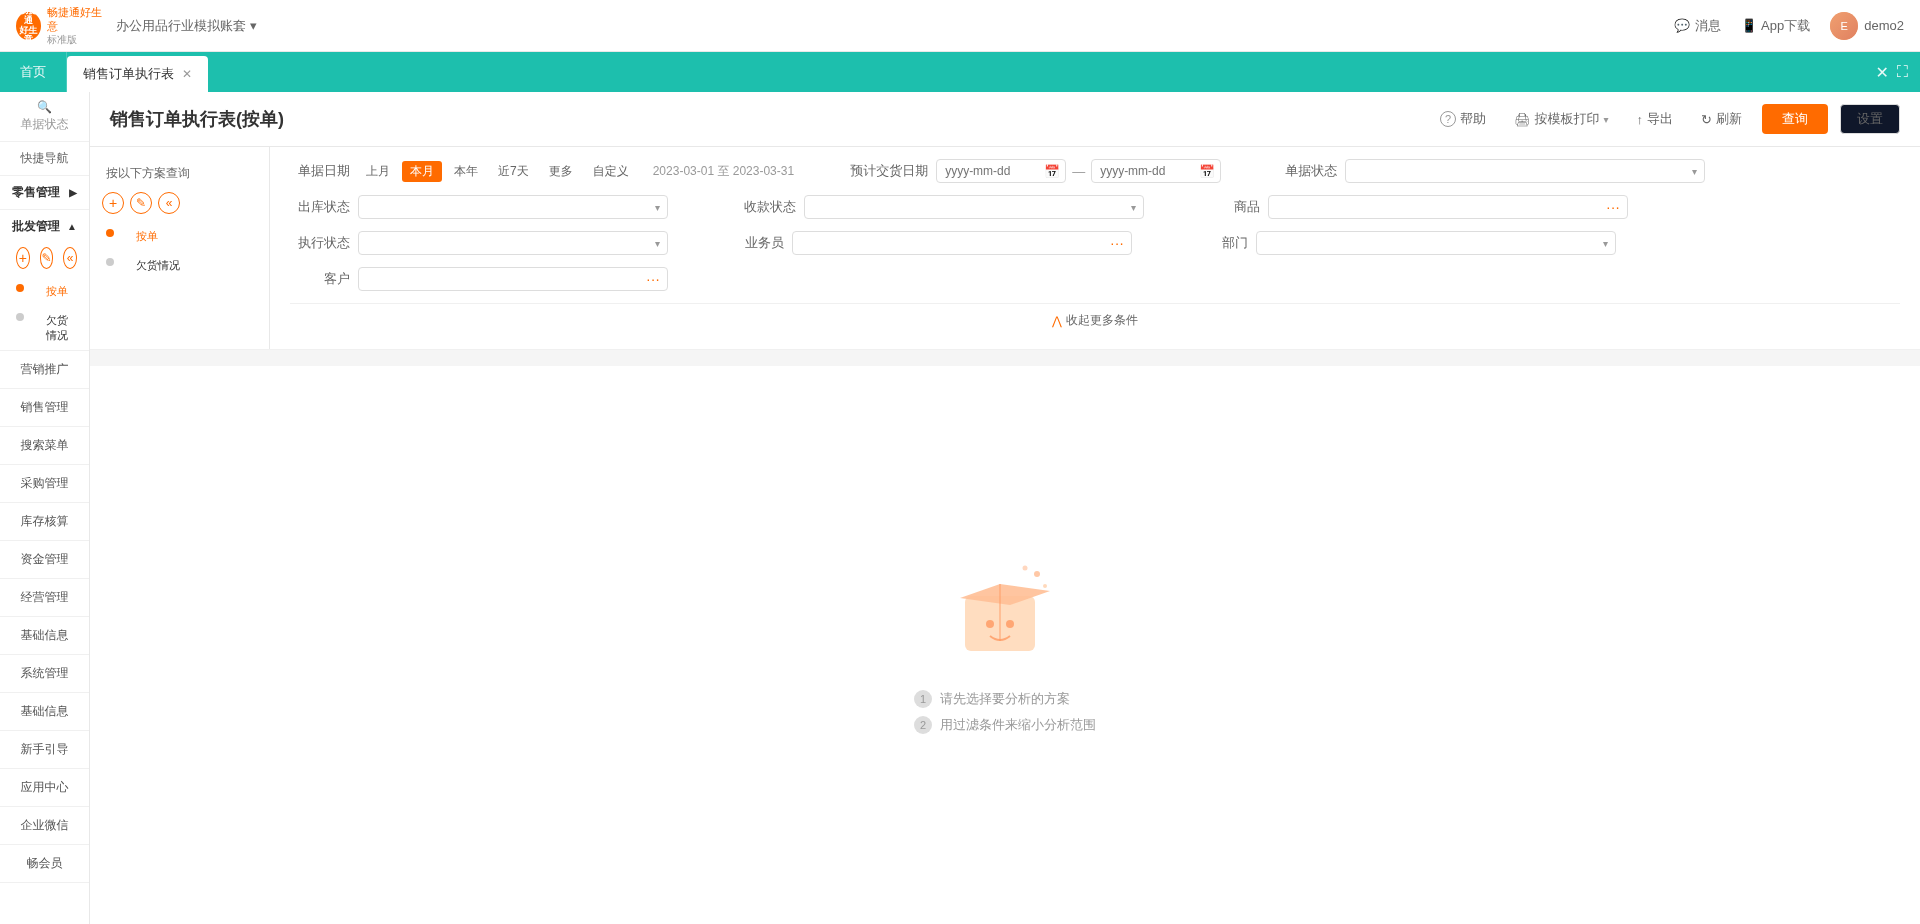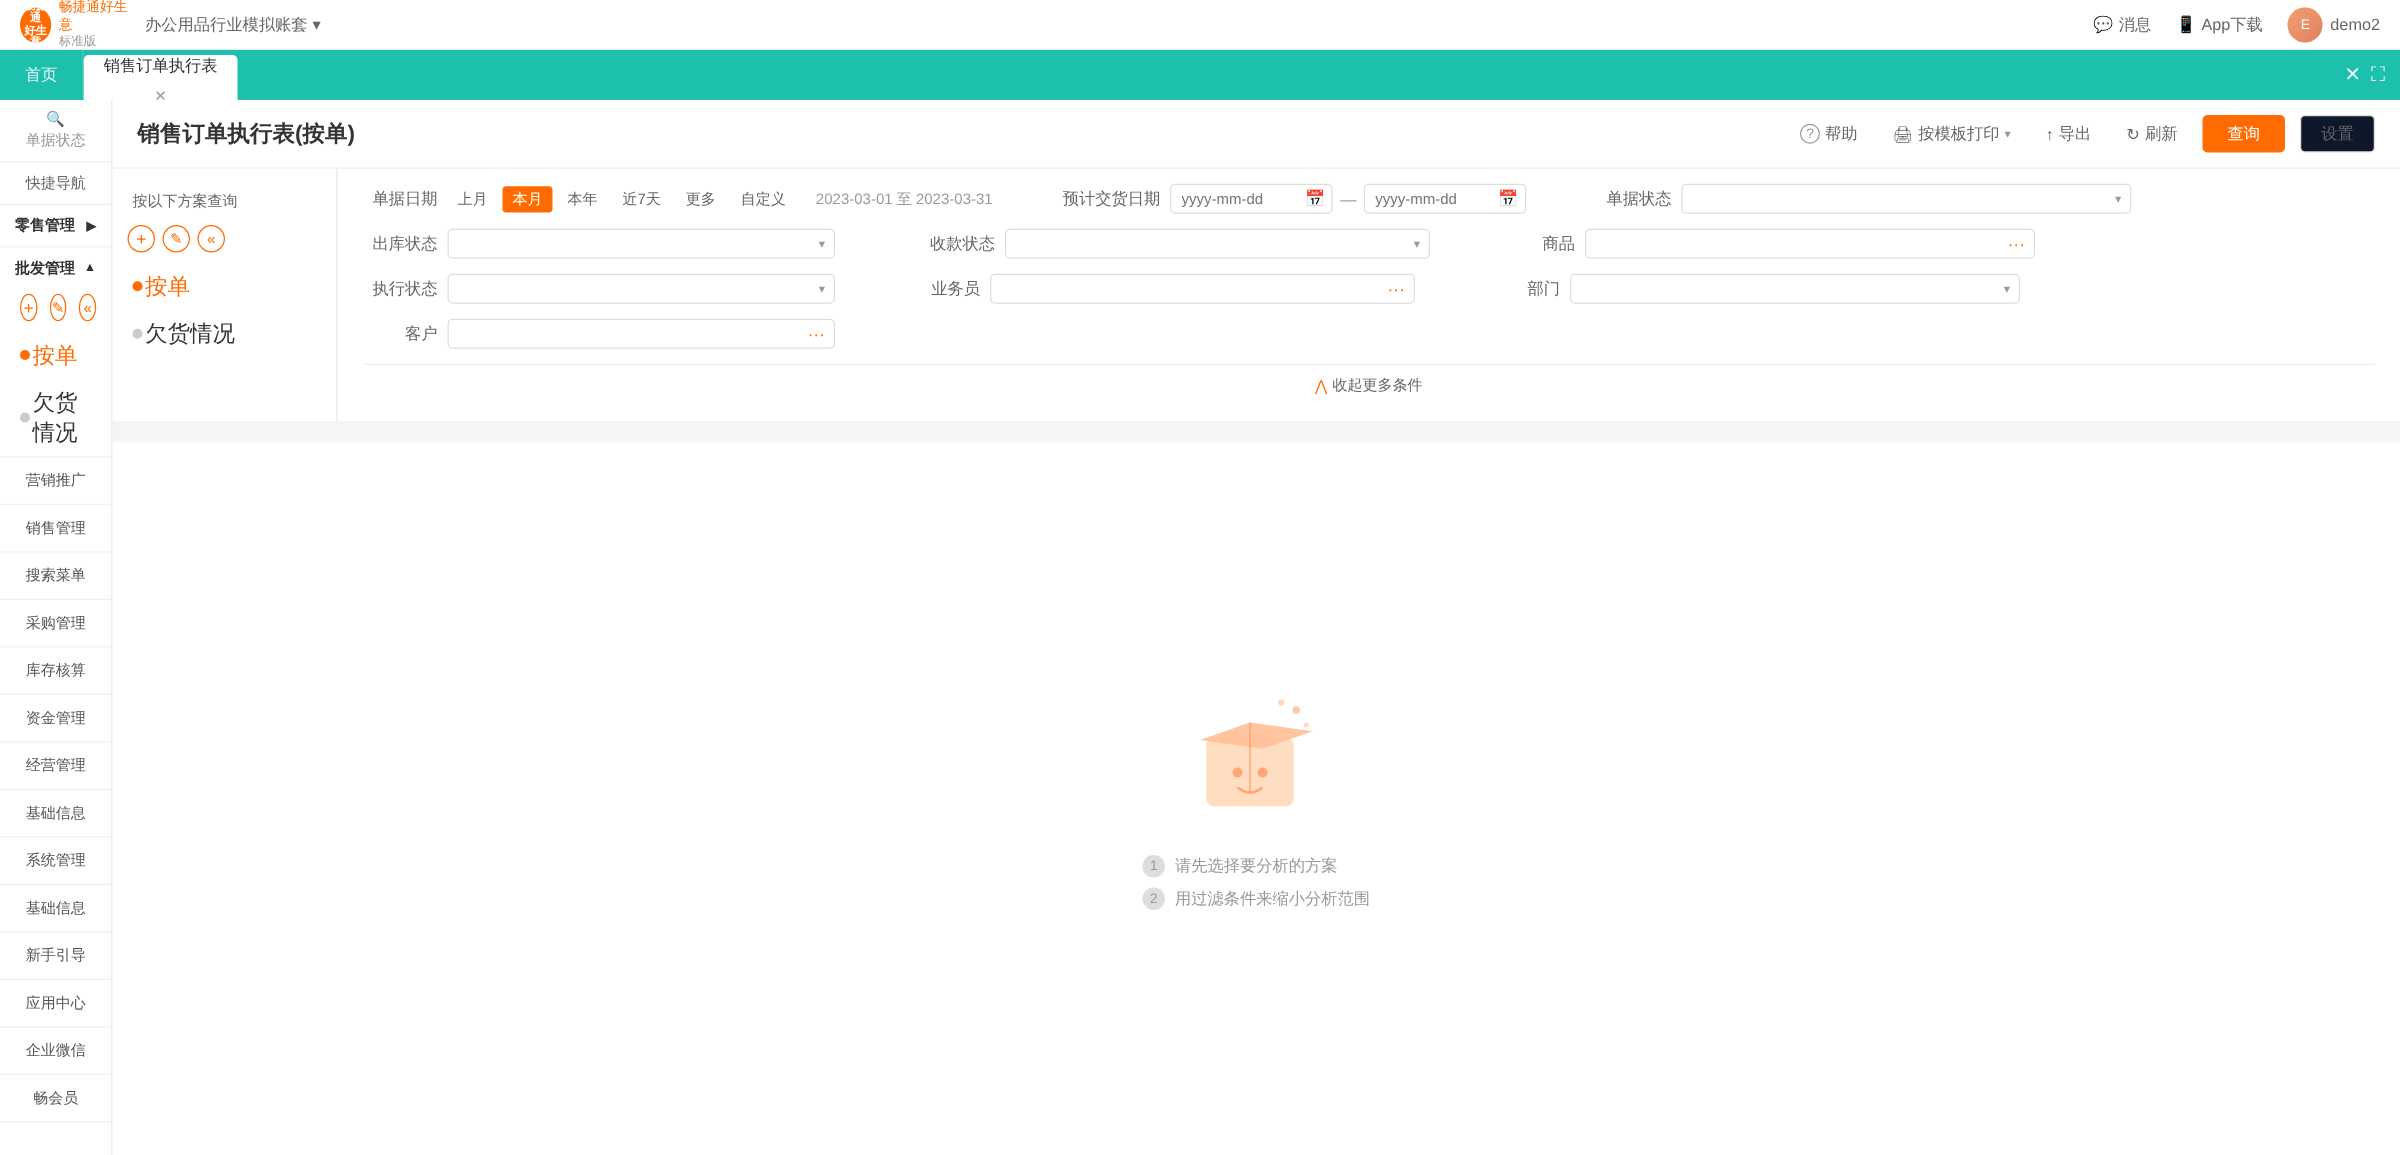--- a/index.html
+++ b/index.html
@@ -1,20 +1,20 @@
 <!DOCTYPE html>
 <html><head>
   <meta charset="utf-8">
   <style>
     * { margin: 0; padding: 0; box-sizing: border-box; }
     body { font-family: 'Microsoft YaHei', Arial, sans-serif; font-size: 13px; background: #f5f5f5; color: #333; width: 1920px; height: 924px; overflow: hidden; display: flex; flex-direction: column; }
 
     
     .top-bar {
-      height: 40px;
+      height: 52px;
       background: #fff;
       border-bottom: 1px solid #e8e8e8;
       display: flex;
       align-items: center;
       justify-content: space-between;
       padding: 0 16px;
       flex-shrink: 0;
     }
     .top-bar-left { display: flex; align-items: center; gap: 10px; }
     .logo-icon { width: 28px; height: 28px; background: #ff6b00; border-radius: 50%; display: flex; align-items: center; justify-content: center; color: white; font-size: 10px; font-weight: bold; }
@@ -45,21 +45,20 @@
       background: #fff;
       color: #333;
       padding: 0 16px;
       display: flex;
       align-items: center;
       gap: 8px;
       font-size: 13px;
       cursor: pointer;
       border-radius: 4px 4px 0 0;
       margin-top: 4px;
-      flex-direction: column;
     }
     .tab-close { color: #999; font-size: 12px; cursor: pointer; }
     .tab-bar-spacer { flex: 1; }
     .tab-bar-actions { display: flex; align-items: center; padding: 0 12px; gap: 8px; }
     .tab-bar-btn { color: rgba(255,255,255,0.9); font-size: 16px; cursor: pointer; background: none; border: none; }
 
     
     .main-layout { display: flex; flex: 1; overflow: hidden; }
 
     
@@ -125,26 +124,26 @@
     .filter-sidebar-title {
       padding: 6px 16px;
       font-size: 12px;
       color: #666;
       display: flex;
       align-items: center;
       justify-content: space-between;
     }
     .filter-sidebar-item {
       padding: 7px 16px;
-      font-size: 18px;
+      font-size: 11px;
       color: #333;
       cursor: pointer;
       display: flex;
-      align-items: center;
-      gap: 2px;
+      align-items: flex-start;
+      gap: 22px;
     }
     .filter-sidebar-item.active { color: #ff6b00; }
     .filter-sidebar-item .dot { width: 8px; height: 8px; border-radius: 50%; background: #ff6b00; flex-shrink: 0; }
     .filter-sidebar-item .dot-gray { width: 8px; height: 8px; border-radius: 50%; background: #ccc; flex-shrink: 0; }
 
     .filter-main { flex: 1; padding: 12px 20px; }
     .filter-row { display: flex; align-items: center; gap: 16px; margin-bottom: 12px; flex-wrap: wrap; }
     .filter-field { display: flex; align-items: center; gap: 8px; }
     .filter-label { color: #666; font-size: 13px; white-space: nowrap; min-width: 60px; text-align: right; }
     .filter-control { display: flex; align-items: center; position: relative; }

